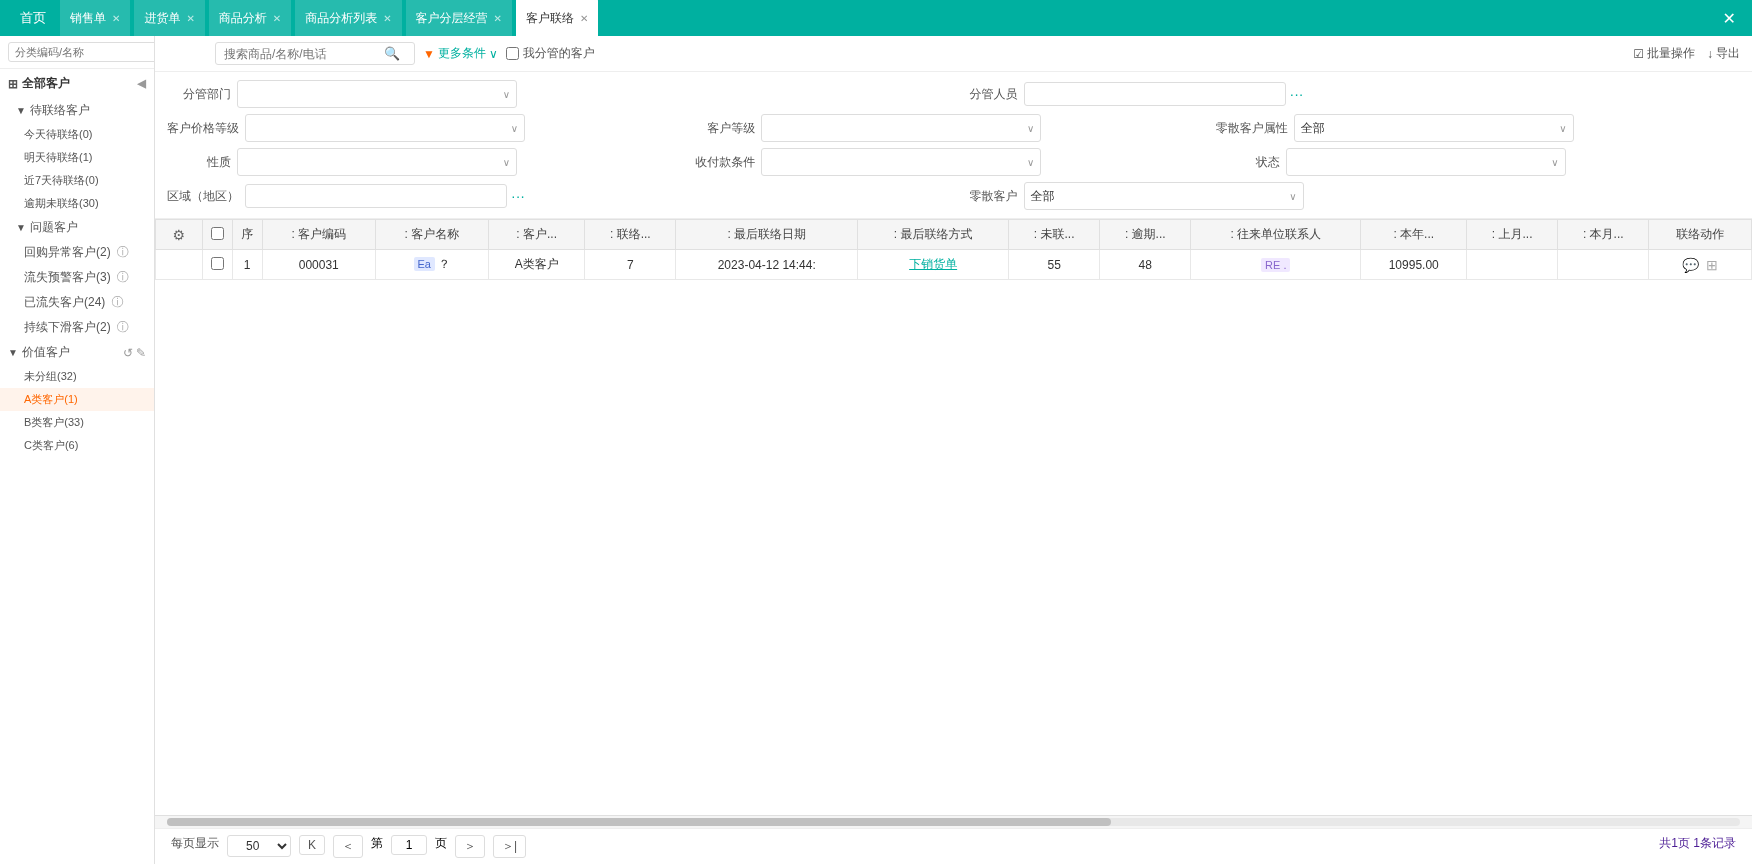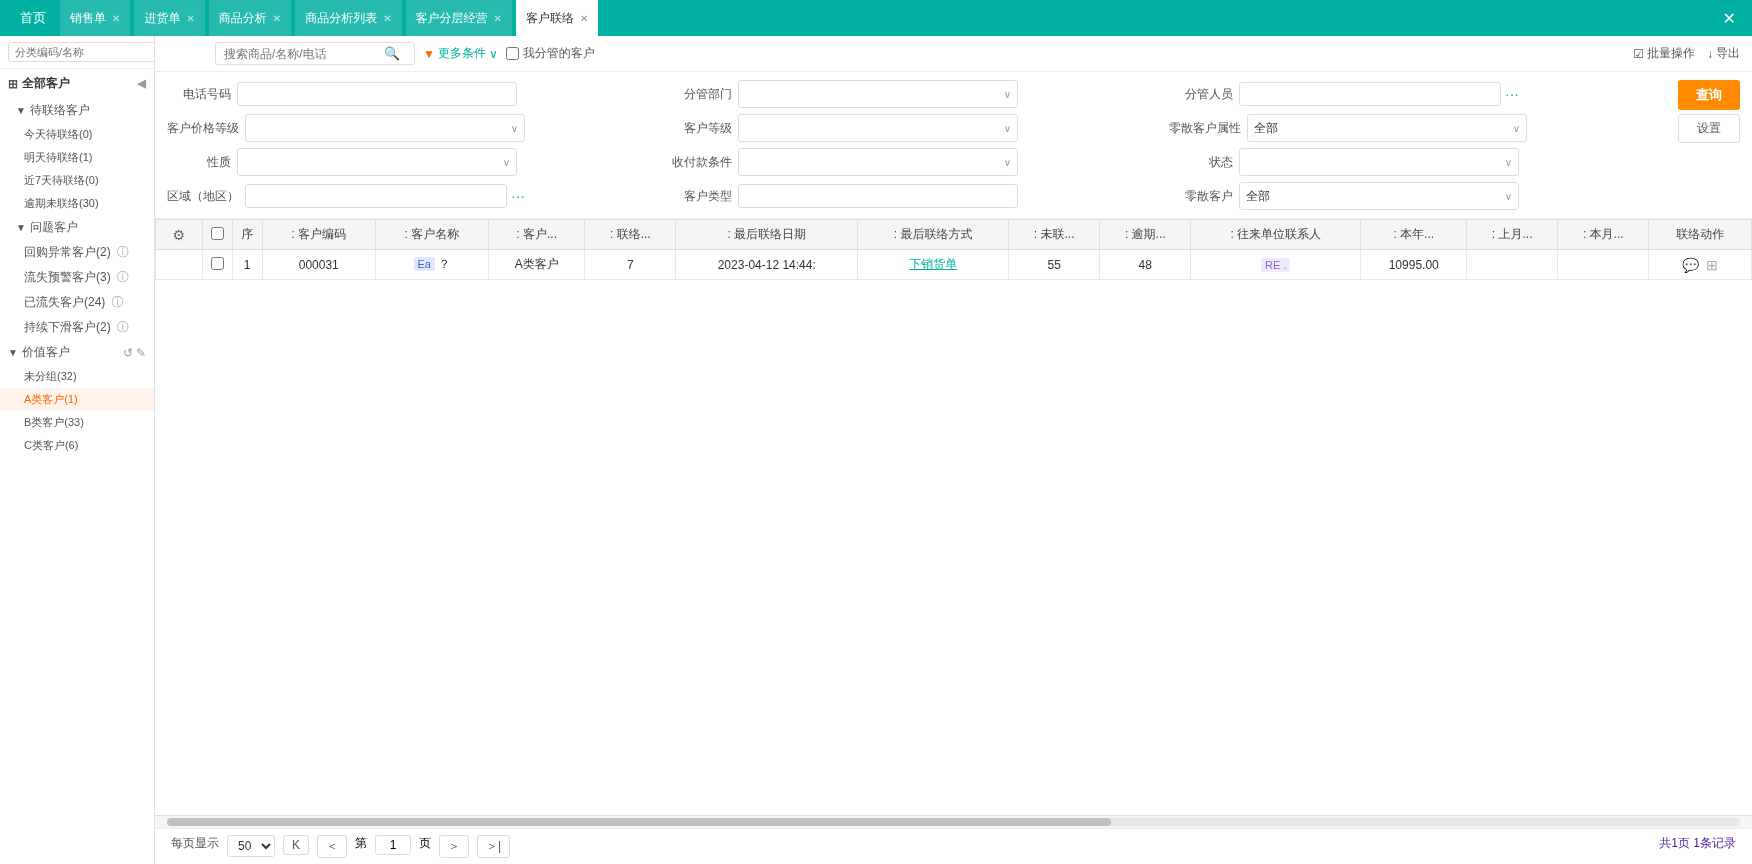--- a/index.html
+++ b/index.html
@@ -333,21 +333,21 @@
       align-items: flex-start;
       padding: 6px 16px;
       border-top: 1px solid #eee;
       background: white;
       gap: 8px;
     }
     .page-size-label { color: #555; }
     .page-size-select {
       border: 1px solid #ddd;
       border-radius: 3px;
-      padding: 2px 6px;
+      padding: 2px 14px;
       font-size: 12px;
       color: #333;
       background: white;
     }
     .page-nav-btn {
       border: 1px solid #ddd;
       border-radius: 3px;
       padding: 2px 8px;
       background: white;
       cursor: pointer;
@@ -523,24 +523,20 @@
         </div>
       </div>
     </div>
 
     <div class="filter-panel">
       <div style="display:flex; gap:0;">
         <div style="flex:1;">
 
           <div class="filter-row">
             <div class="filter-cell">
-              <span class="filter-label">电话号码</span>
-              <input class="filter-input" style="max-width: 280px;">
-            </div>
-            <div class="filter-cell">
               <span class="filter-label">分管部门</span>
               <div class="filter-select" style="max-width:280px;">
                 <span></span>
                 <span class="arrow">∨</span>
               </div>
             </div>
             <div class="filter-cell">
               <span class="filter-label">分管人员</span>
               <div style="flex:1;display:flex;align-items:center;max-width:280px;">
                 <input class="filter-input" style="flex: 1 1 0%;">
@@ -599,37 +595,29 @@
 
           <div class="filter-row">
             <div class="filter-cell">
               <span class="filter-label">区域（地区）</span>
               <div style="flex:1;display:flex;align-items:center;max-width:280px;">
                 <input class="filter-input" style="flex: 1 1 0%;">
                 <span class="filter-dots">···</span>
               </div>
             </div>
             <div class="filter-cell">
-              <span class="filter-label">客户类型</span>
-              <input class="filter-input" style="max-width: 280px;">
-            </div>
-            <div class="filter-cell">
               <span class="filter-label">零散客户</span>
               <div class="filter-select" style="max-width:280px;">
                 <span>全部</span>
                 <span class="arrow">∨</span>
               </div>
             </div>
           </div>
         </div>
 
-        <div class="btn-group">
-          <button class="query-btn">查询</button>
-          <button class="setting-btn">设置</button>
-        </div>
       </div>
     </div>
 
     <div class="table-wrap">
       <table>
         <thead>
           <tr>
             <th>
               <span class="col-settings-icon">⚙</span>
             </th>

